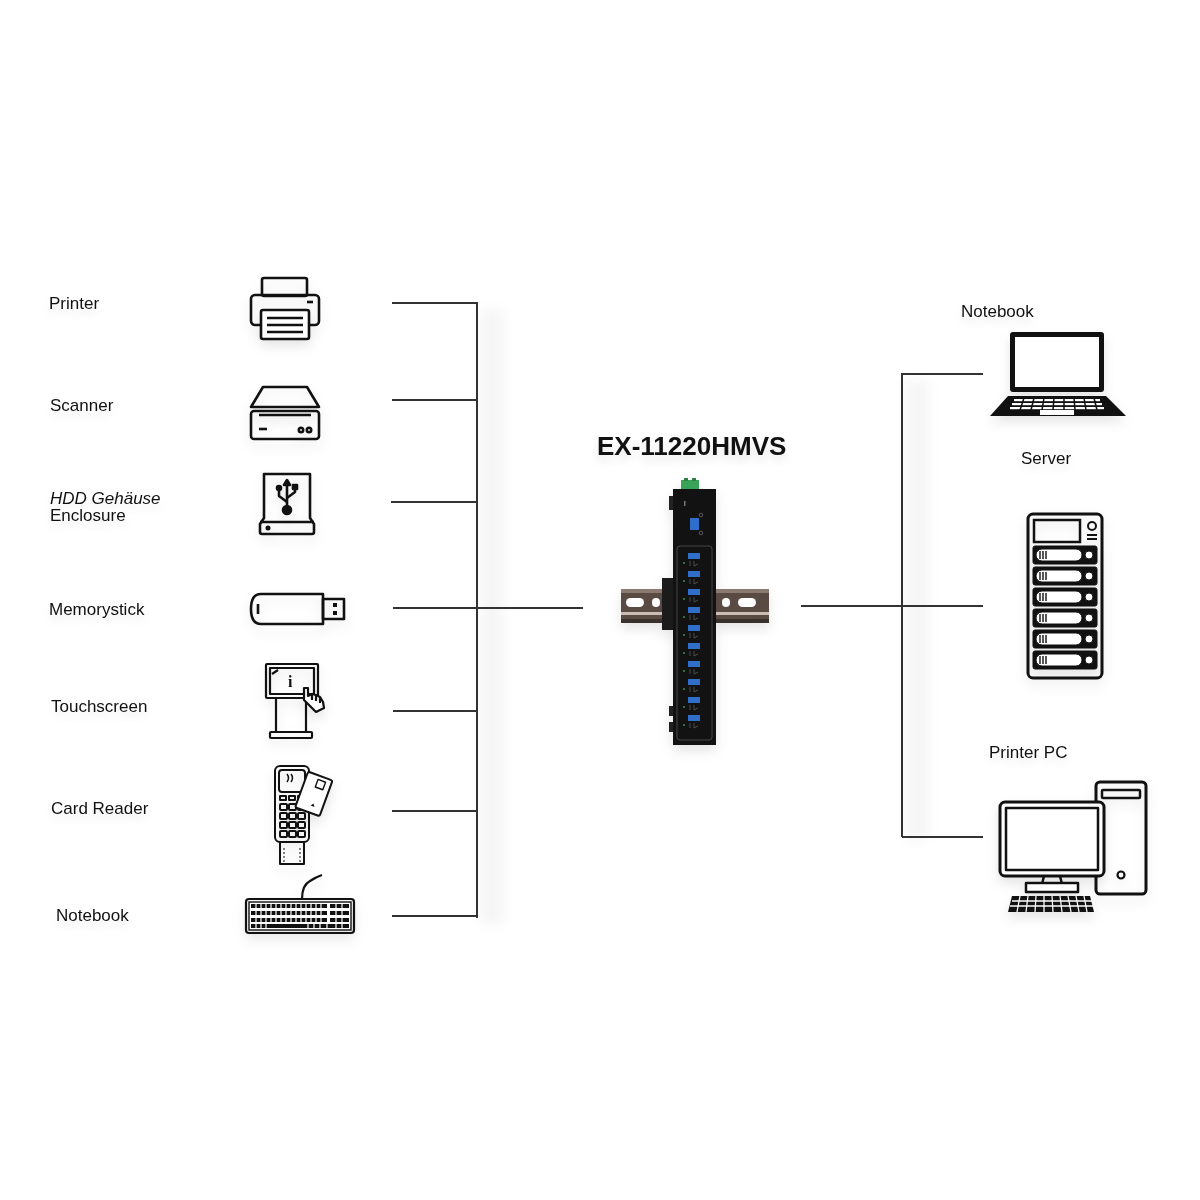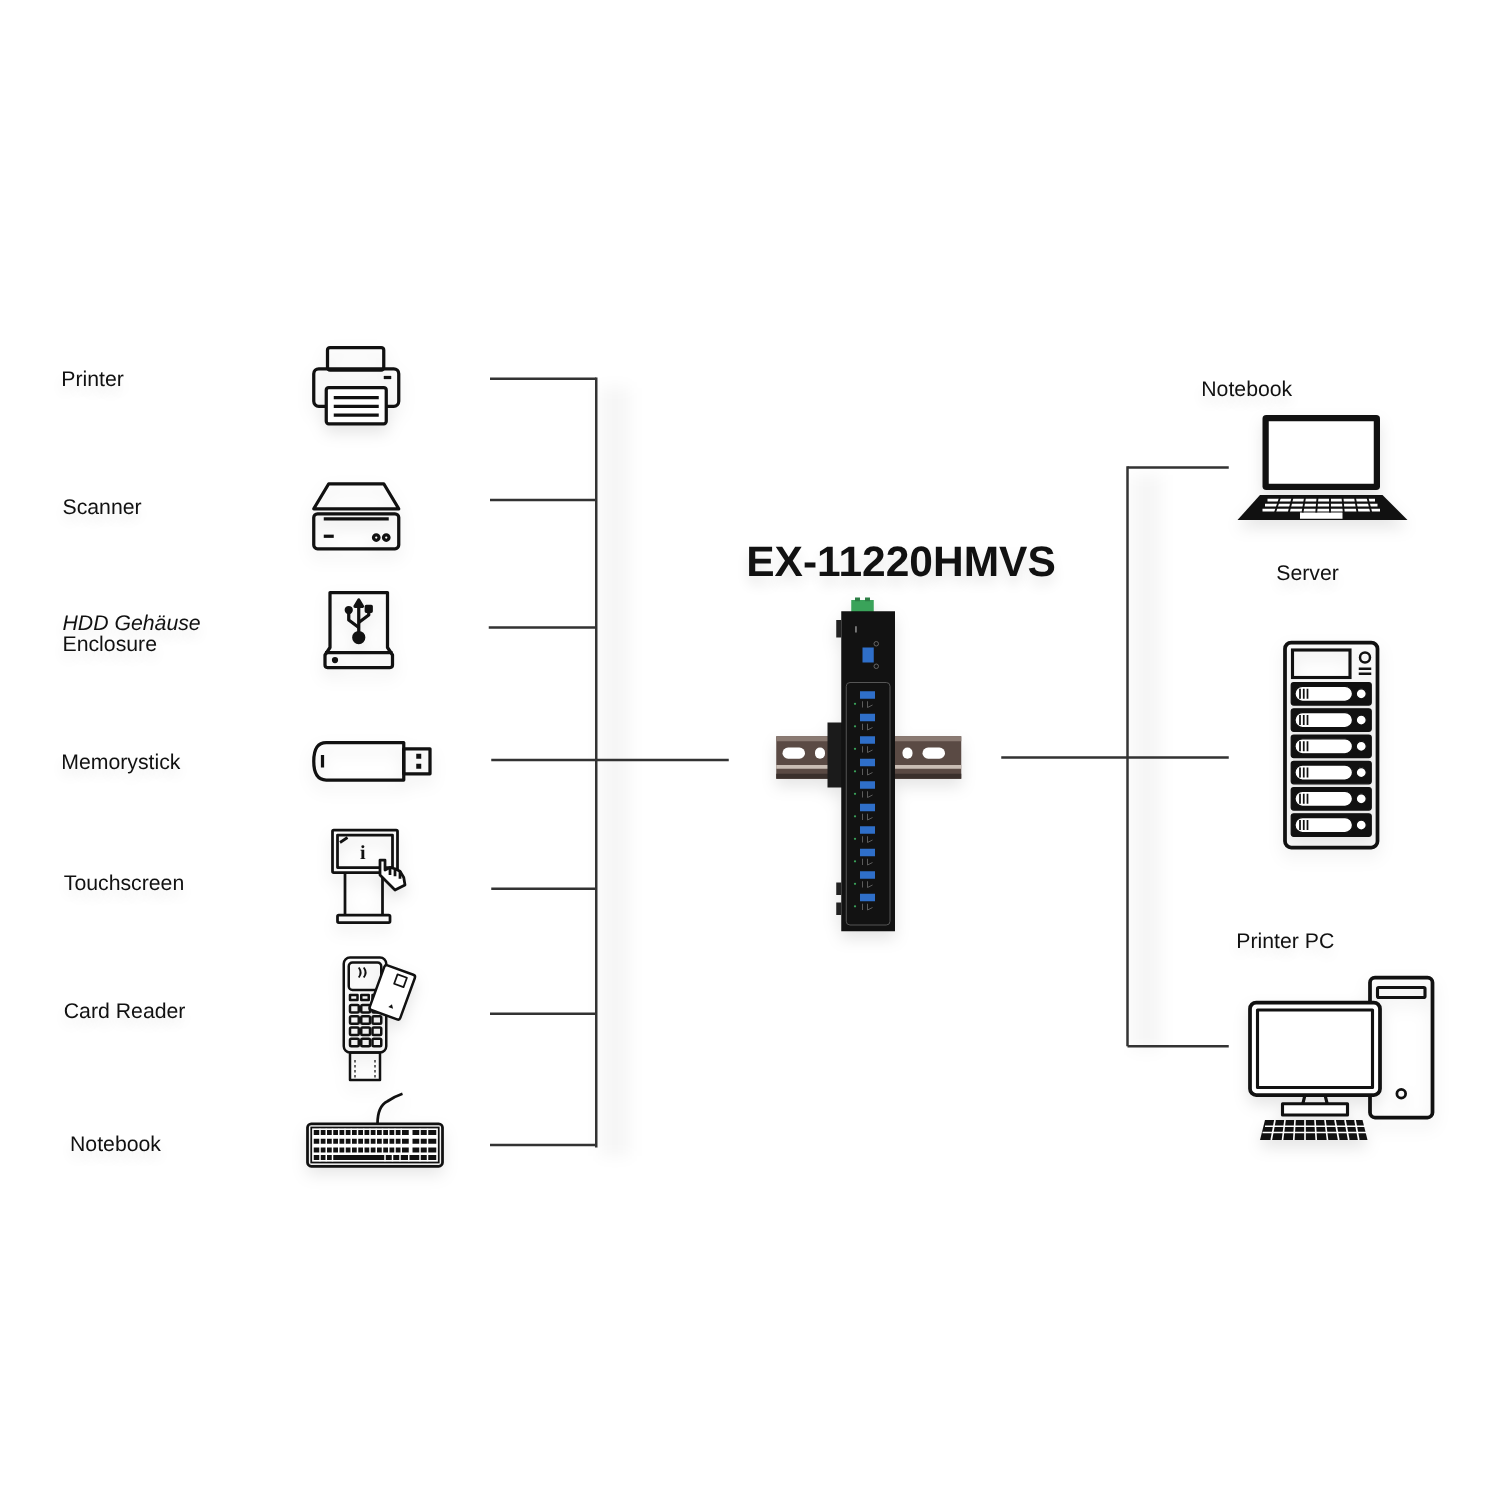--- a/index.html
+++ b/index.html
@@ -1,20 +1,20 @@
 <!DOCTYPE html>
 <html><head>
   <meta charset="utf-8">
   <style>
     html, body { margin:0; padding:0; background:#ffffff; }
     body { width:1200px; height:1200px; position:relative; overflow:hidden;
            font-family:"Liberation Sans", "DejaVu Sans", sans-serif; color:#111; }
     .label { position:absolute; font-size:17px; line-height:29px; color:#111;
              text-shadow: 0 6px 10px rgba(0,0,0,0.10); white-space:nowrap; }
-    .title { position:absolute; font-size:34px; font-weight:bold; color:#111; white-space:nowrap;
+    .title { position:absolute; font-size:26px; font-weight:bold; color:#111; white-space:nowrap;
              text-shadow: 0 6px 10px rgba(0,0,0,0.10); }
     .line { position:absolute; background:#333; }
     .shadow { position:absolute; background:rgba(0,0,0,0.035); filter:blur(6px); }
     svg.icon { position:absolute; overflow:visible;
                filter: drop-shadow(0 6px 6px rgba(0,0,0,0.10)); }
   </style>
 </head>
 <body>
 
 <div class="shadow" style="left:480px;top:310px;width:24px;height:615px;"></div>

